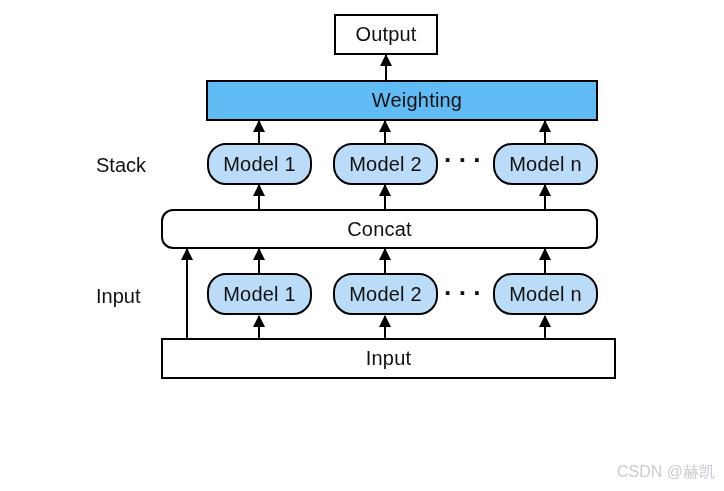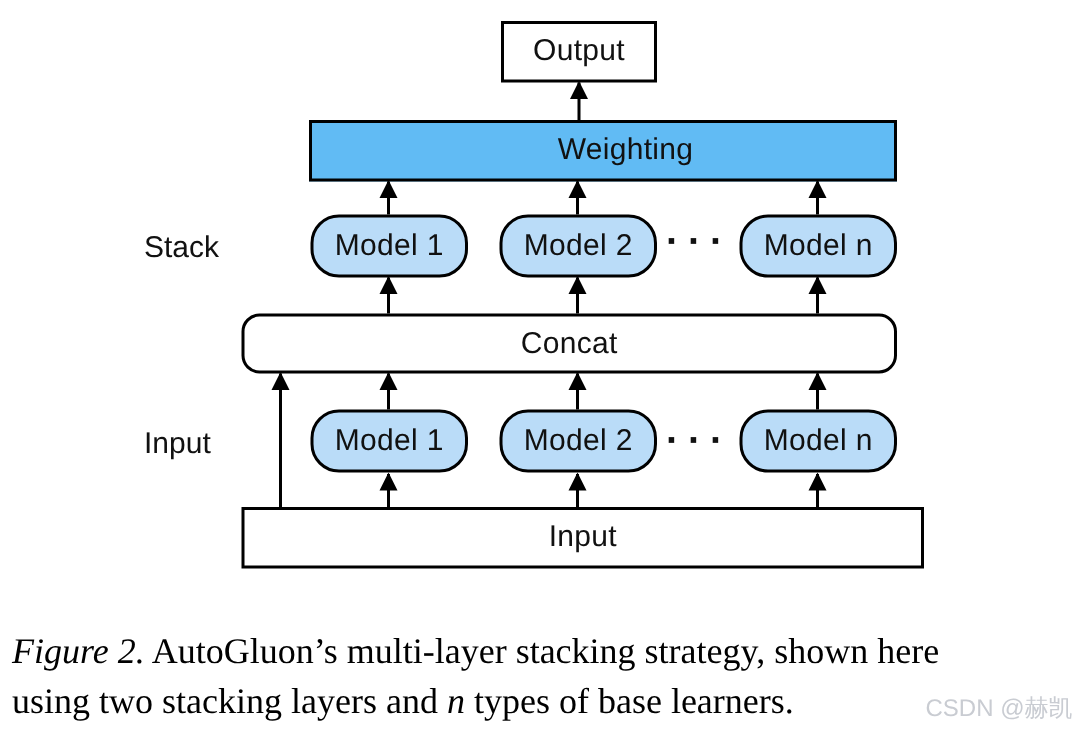--- a/index.html
+++ b/index.html
@@ -138,20 +138,16 @@
   </div>
 
   <div class="arrow" style="left:258px; top:316px; height:22px;"></div>
   <div class="arrow" style="left:384px; top:316px; height:22px;"></div>
   <div class="arrow" style="left:544px; top:316px; height:22px;"></div>
 
   <div class="node" style="left:161px; top:338px; width:455px; height:41px;">
     <span>Input</span>
   </div>
 
-  <div class="caption">
-    <div class="line"><i>Figure 2.</i><span> AutoGluon’s multi-layer stacking strategy, shown here</span></div>
-    <div class="line"><span>using two stacking layers and </span><i>n</i><span> types of base learners.</span></div>
-  </div>
 
   <div class="watermark">CSDN @赫凯</div>
 
 </div>
 
 </body></html>

